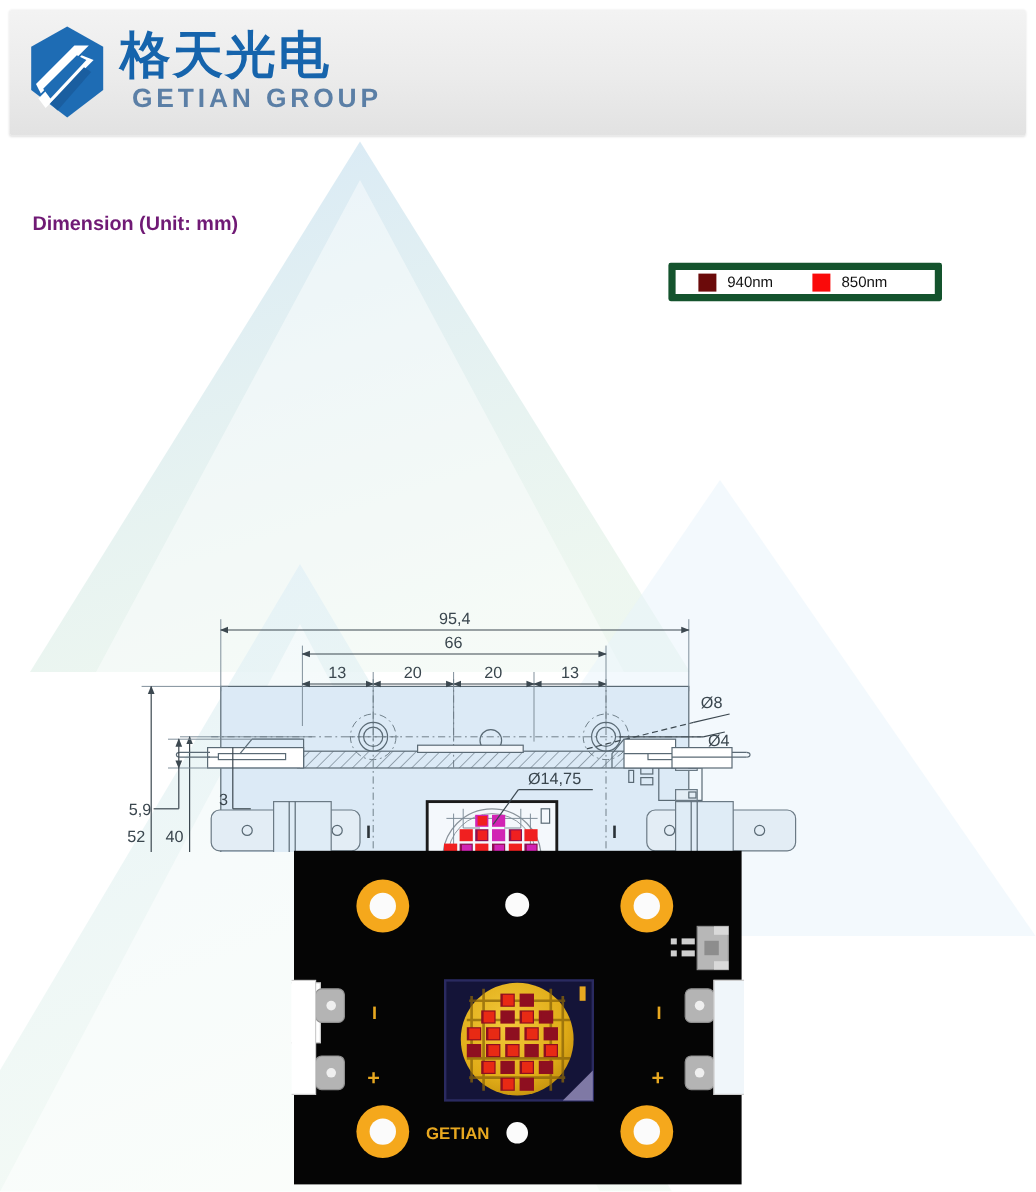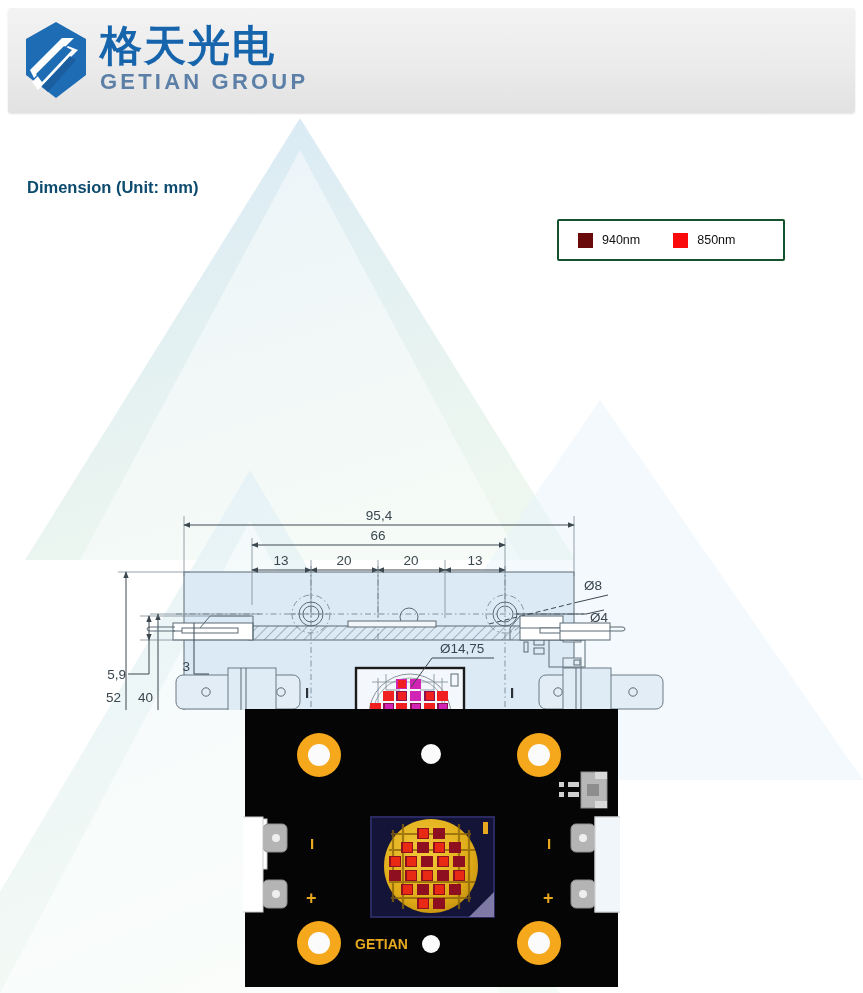--- a/index.html
+++ b/index.html
@@ -25,37 +25,37 @@
     border-radius: 3px;
     box-shadow: 0 1px 2px rgba(0,0,0,.12);
     z-index:3;
   }
   #logo-wrap { position:absolute; left:14px; top:12px; display:flex; align-items:center; gap:10px; }
   #logo-mark { width:68px; height:80px; }
   .logo-text { display:flex; flex-direction:column; justify-content:flex-start; }
   #logo-cn { font-size:42px; font-weight:bold; color:#1664ac; letter-spacing:2px;
              line-height:1.05; font-family:"DejaVu Sans", sans-serif; }
   #logo-en { font-size:22px; font-weight:bold; color:#5b7fa6; letter-spacing:3.2px;
-             line-height:1.2; margin-top:1px; }
+             line-height:1.2; margin-top:1px;margin-left:10px; }
   #part-number {
     position:absolute; right:58px; top:66px;
     font-size:15.5px; font-weight:bold; color:#cc1111; letter-spacing:-0.2px;
     white-space:nowrap;
   }
 
   
   #section-title {
     position:absolute; left:27px; top:178px;
-    font-size:16.5px; font-weight:bold; color:#0c4a6e; z-index:3;
+    font-size:16.5px; font-weight:bold; color:#701a75; z-index:3;
   }
 
   
   #legend {
-    position:absolute; left:557px; top:219px; width:228px; height:42px;
-    background:#fff; border:2px solid #14532d; border-radius:2px;
+    position:absolute; left:557px; top:219px; width:228px; height:32px;
+    background:#fff; border:6px solid #14532d; border-radius:2px;
     display:flex; align-items:center; z-index:4;
   }
   .legend-item { display:flex; align-items:center; gap:9px; }
   #legend-940 { margin-left:19px; }
   #legend-850 { margin-left:33px; }
   .legend-swatch { width:15px; height:15px; display:block; }
   .legend-label { font-size:12.5px; color:#111; }
 
   
   #drawing { position:absolute; left:0; top:250px; width:863px; height:460px; z-index:2; }

